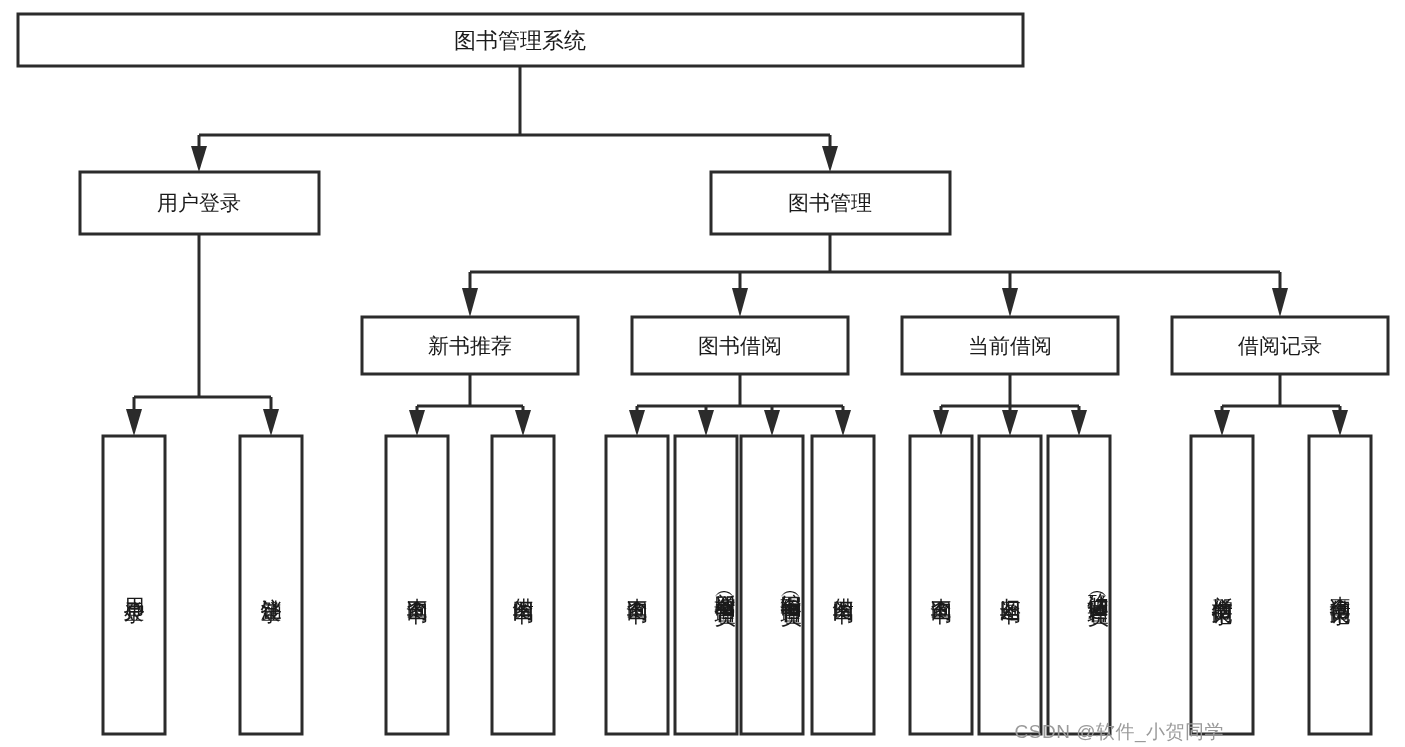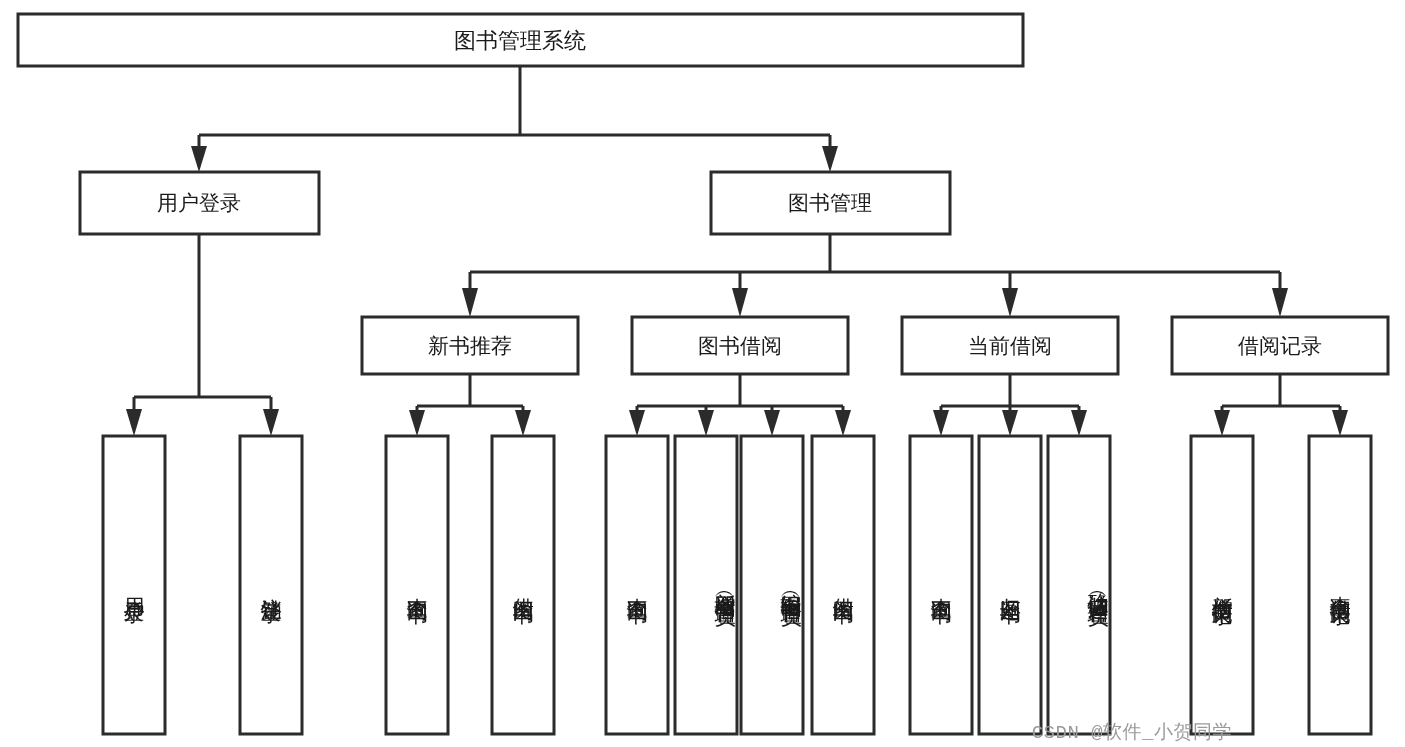--- a/index.html
+++ b/index.html
@@ -66,23 +66,23 @@
     letter-spacing: 2px;
     display: flex;
     align-items: center;
     justify-content: center;
     text-align: center;
     white-space: nowrap;
     pointer-events: none;
   }
   .watermark {
     position: absolute;
-    right: 0;
+    right: 8px;
     bottom: 2px;
-    font-family: Liberation Mono, monospace;
+    font-family: Liberation Sans, sans-serif;
     font-size: 19px;
     color: #9a9a9a;
     white-space: nowrap;
     letter-spacing: 0.5px;
     text-align: center;
   }
 </style>
 </head>
 <body>
 

